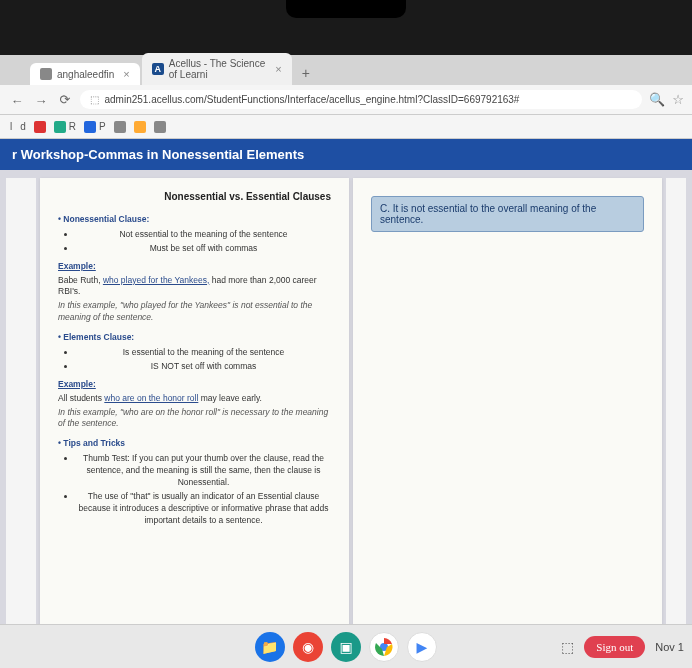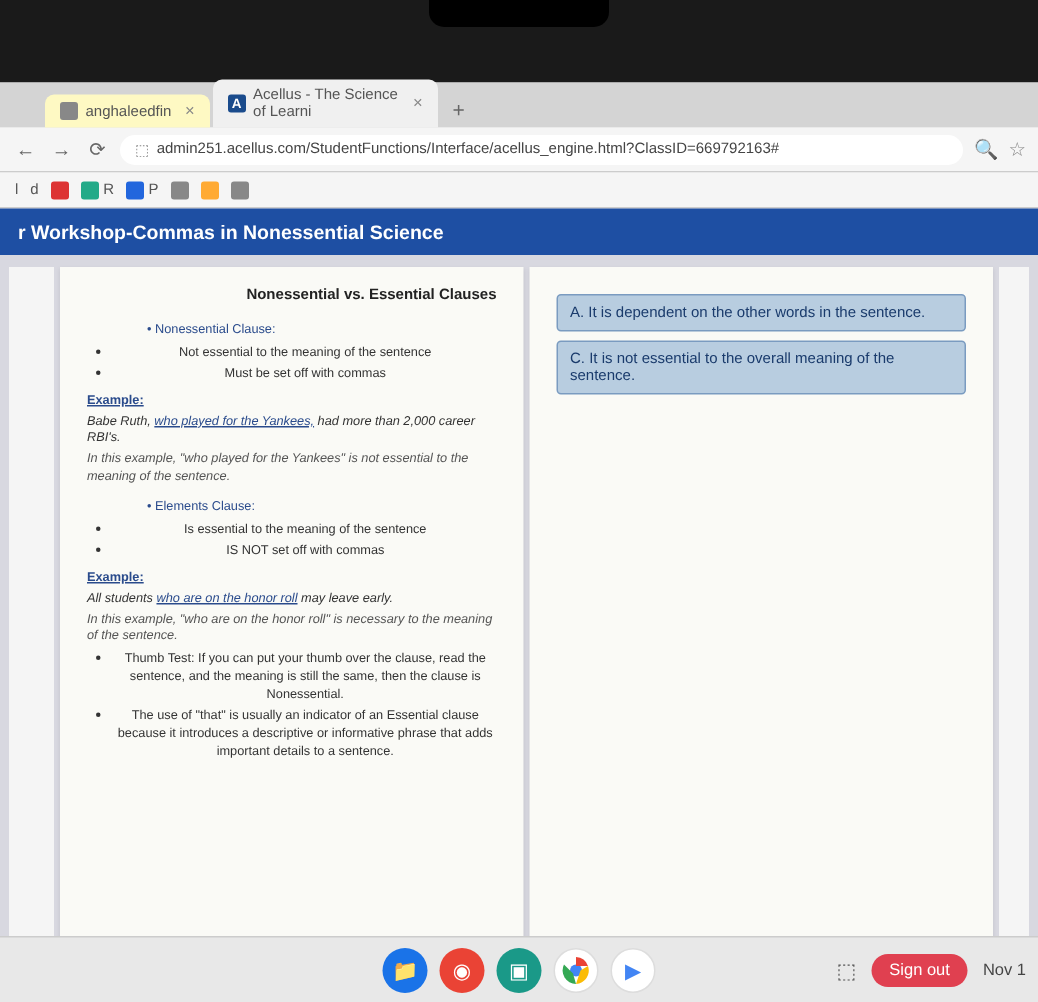--- a/index.html
+++ b/index.html
@@ -2,21 +2,21 @@
 <html><head>
 <meta charset="utf-8">
 <style>
   * { margin: 0; padding: 0; box-sizing: border-box; }
   body { font-family: Arial, sans-serif; background: #2a2a2a; width: 692px; height: 668px; overflow: hidden; position: relative; }
   
   .browser-frame { background: #e8e8e8; position: absolute; top: 55px; left: 0; right: 0; bottom: 0; }
   
   .tab-bar { background: #d4d4d4; height: 30px; display: flex; align-items: flex-end; padding-left: 30px; font-size: 10px; }
   .tab { background: #f0f0f0; border-radius: 6px 6px 0 0; padding: 5px 10px; margin-right: 2px; display: flex; align-items: center; gap: 5px; color: #555; max-width: 150px; }
-  .tab.inactive { background: #fef9c3; }
+  .tab.inactive { background: #ffffff; }
   .tab-icon { width: 12px; height: 12px; background: #888; border-radius: 2px; flex-shrink: 0; }
   .tab-favicon-a { width: 12px; height: 12px; background: #1a4b8c; color: white; font-weight: bold; font-size: 9px; text-align: center; line-height: 12px; border-radius: 2px; flex-shrink: 0; }
   .tab-close { font-size: 11px; color: #888; margin-left: 4px; }
   .new-tab { padding: 4px 8px; color: #666; font-size: 14px; }
   
   .address-bar { background: #f5f5f5; height: 30px; display: flex; align-items: center; padding: 0 8px; gap: 6px; border-bottom: 1px solid #ccc; }
   .nav-btn { width: 18px; height: 18px; color: #666; display: flex; align-items: center; justify-content: center; font-size: 13px; }
   .url-box { flex: 1; background: white; border-radius: 12px; padding: 4px 10px; font-size: 10px; color: #444; display: flex; align-items: center; gap: 5px; }
   .lock-icon { color: #888; font-size: 10px; }
   .star-icon { color: #888; font-size: 13px; }
@@ -32,35 +32,35 @@
   
   .page-header { background: #1e4fa3; color: white; padding: 8px 12px; font-size: 13px; font-weight: bold; }
   
   .content-area { background: #d8d8e0; height: calc(100% - 114px); padding: 8px 6px; display: flex; gap: 4px; }
   .content-area::before { content:""; width: 30px; background: #f5f5f5; }
   .content-area::after { content:""; width: 20px; background: #f5f5f5; }
   
   .page-left, .page-right { background: #fafaf6; flex: 1; padding: 12px 18px; font-size: 9px; color: #333; box-shadow: 0 1px 3px rgba(0,0,0,.1); overflow: hidden; }
   .page-left { font-size: 8.5px; line-height: 1.4; }
   .page-left h3 { text-align: right; font-size: 10px; margin-bottom: 10px; color: #222; }
-  .section-title { font-weight: normal; margin-top: 8px; color: #2a4b8c; margin-left: 40px; }
+  .section-title { font-weight: bold; margin-top: 8px; color: #2a4b8c; }
   .bullet-list { padding-left: 18px; margin: 3px 0; text-align: center; }
   .bullet-list li { margin: 2px 0; list-style: disc; }
   .example-label { text-decoration: underline; color: #2a4b8c; font-weight: bold; margin-top: 6px; display: block; }
-  .example-text { margin: 2px 0; font-style: italic; }
+  .example-text { margin: 2px 0; }
   .underline-blue { text-decoration: underline; color: #2a4b8c; }
   .italic { font-style: italic; color: #555; }
   
   .page-right h2 { text-align: center; font-size: 14px; color: #333; margin: 10px 0 20px; font-weight: normal; }
   .answer-option { background: #b8cde0; border: 1px solid #7a9bc0; border-radius: 3px; padding: 6px 8px; margin: 6px 0; font-size: 10px; color: #1a3b6c; cursor: pointer; }
   
   .shelf { position: absolute; bottom: 0; left: 0; right: 0; height: 44px; background: #e8e8e8; display: flex; align-items: center; justify-content: center; gap: 8px; border-top: 1px solid #ccc; }
   .shelf-icon { width: 30px; height: 30px; border-radius: 50%; display: flex; align-items: center; justify-content: center; font-size: 14px; color: white; }
   .shelf-right { position: absolute; right: 8px; display: flex; align-items: center; gap: 10px; font-size: 11px; color: #444; }
-  .signout-btn { background: #e04050; color: white; border-radius: 14px; padding: 5px 12px; font-size: 11px; }
+  .signout-btn { background: #e04050; color: white; border-radius: 14px; padding: 5px 12px; font-size: 11px; font-family: Liberation Serif, serif; }
   .status-icon { font-size: 14px; color: #555; }
   
   .top-black-bar { position: absolute; top: 0; left: 0; right: 0; height: 55px; background: #1a1a1a; }
   .camera-notch { position: absolute; top: 0; left: 50%; transform: translateX(-50%); width: 120px; height: 18px; background: #000; border-radius: 0 0 10px 10px; }
 </style>
 </head>
 <body>
 
 <div class="top-black-bar">
   <div class="camera-notch"></div>
@@ -117,21 +117,21 @@
       </div>
     <div class="bookmark-item">
         <span class="bm-icon bm-yellow"></span>
       </div>
     <div class="bookmark-item">
         <span class="bm-icon bm-gray"></span>
       </div>
   </div>
 
   <div class="page-header">
-    <span>r Workshop-Commas in Nonessential Science</span>
+    <span>r Workshop-Commas in Nonessential Elements</span>
   </div>
 
   <div class="content-area">
     <div class="page-left">
       <h3>Nonessential vs. Essential Clauses</h3>
 
       <div class="section-title">• Nonessential Clause:</div>
       <ul class="bullet-list">
         <li>Not essential to the meaning of the sentence</li>
         <li>Must be set off with commas</li>
@@ -148,28 +148,28 @@
         <li>Is essential to the meaning of the sentence</li>
         <li>IS NOT set off with commas</li>
       </ul>
 
       <span class="example-label">Example:</span>
       <div class="example-text">
         <span>All students </span><span class="underline-blue">who are on the honor roll</span><span> may leave early.</span>
       </div>
       <div class="italic">In this example, "who are on the honor roll" is necessary to the meaning of the sentence.</div>
 
+      <div class="section-title">• Tips and Tricks</div>
       <ul class="bullet-list">
         <li>Thumb Test: If you can put your thumb over the clause, read the sentence, and the meaning is still the same, then the clause is Nonessential.</li>
         <li>The use of "that" is usually an indicator of an Essential clause because it introduces a descriptive or informative phrase that adds important details to a sentence.</li>
       </ul>
     </div>
 
     <div class="page-right">
-      <div class="answer-option">A. It is dependent on the other words in the sentence.</div>
       <div class="answer-option">C. It is not essential to the overall meaning of the sentence.</div>
     </div>
   </div>
 
   <div class="shelf">
     <div class="shelf-icon" style="background:#1a73e8">📁</div>
     <div class="shelf-icon" style="background:#ea4335">◉</div>
     <div class="shelf-icon" style="background:#1a9988">▣</div>
     <div class="shelf-icon" style="background:white;border:1px solid #ddd">
       <svg width="20" height="20" viewBox="0 0 20 20">

